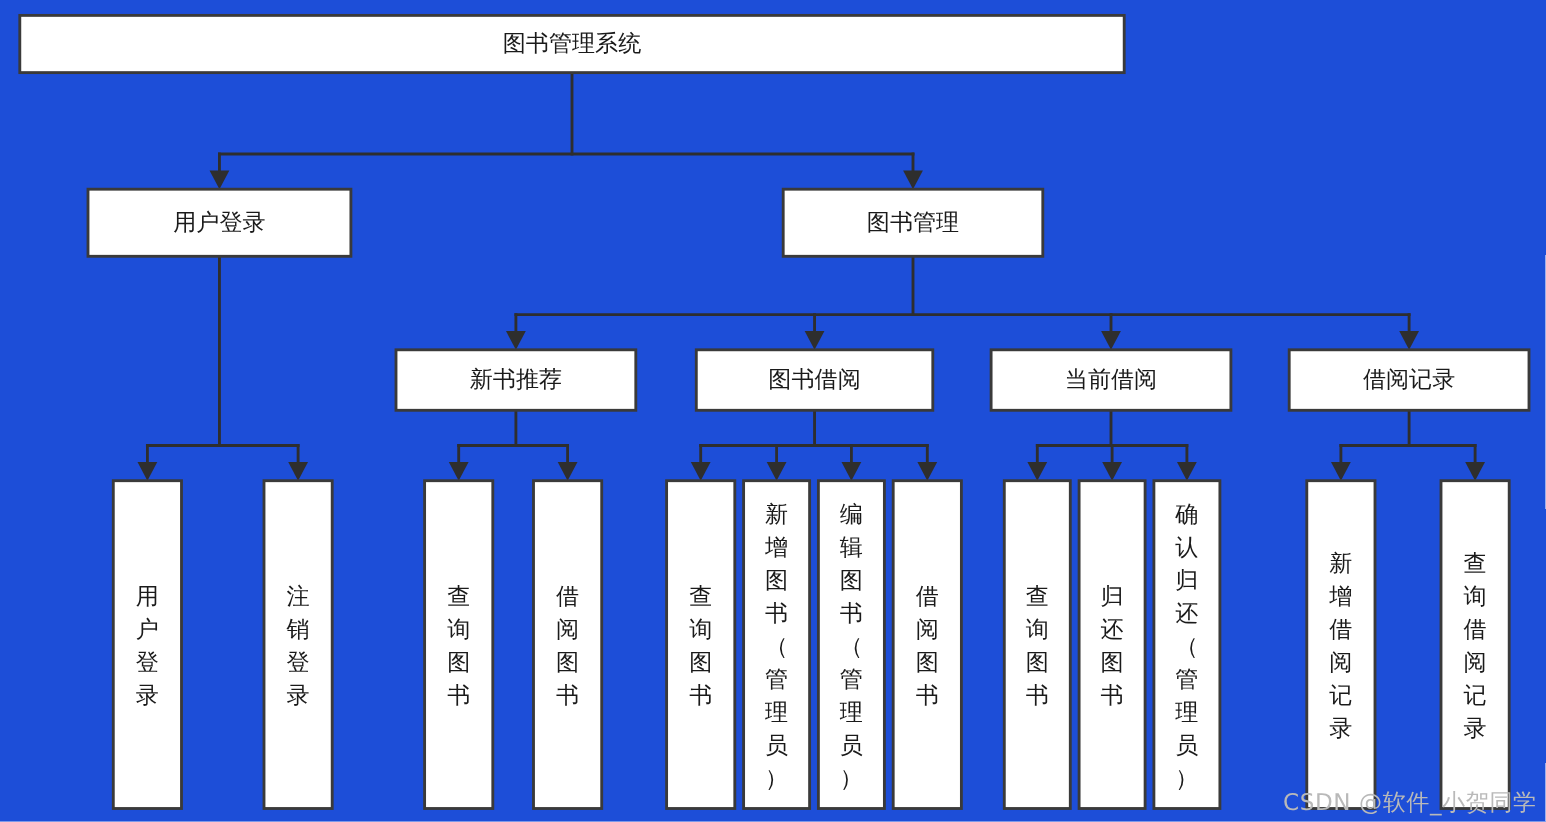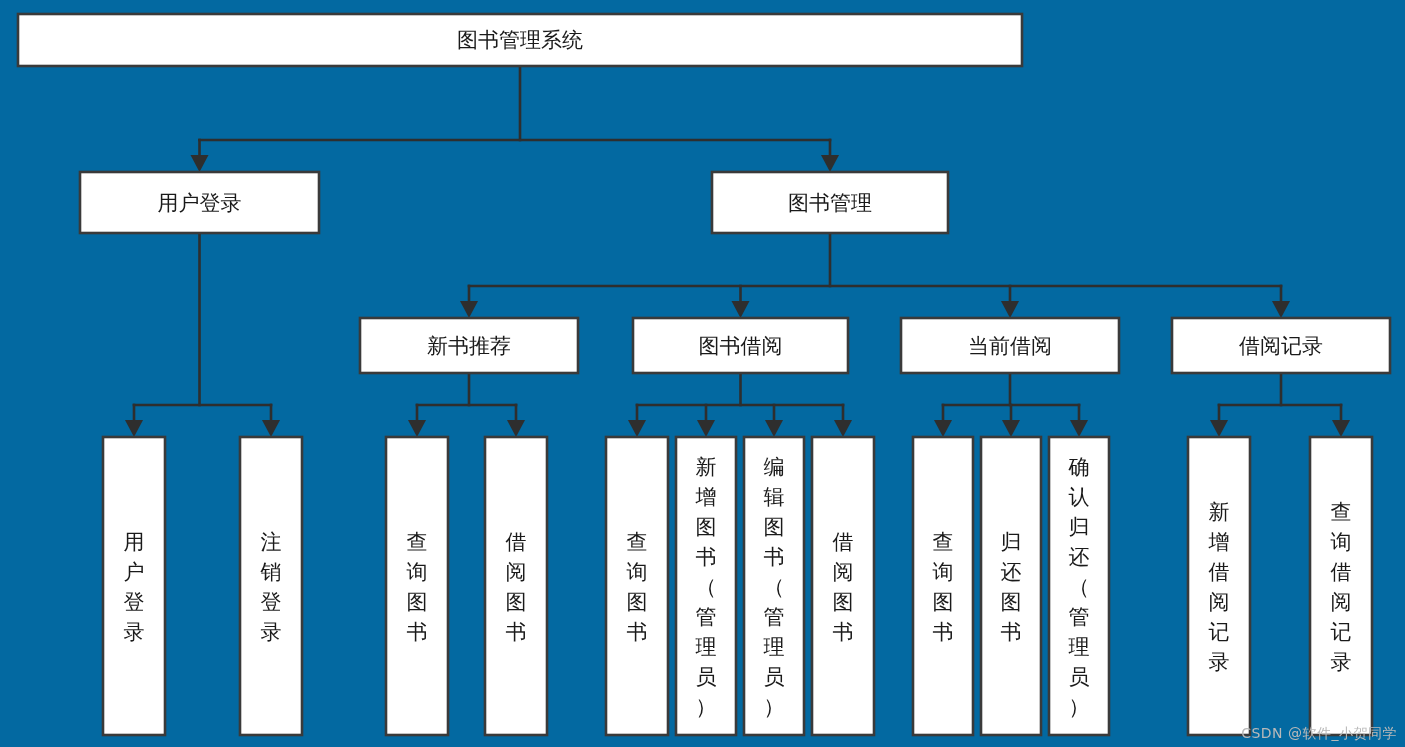--- a/index.html
+++ b/index.html
@@ -5,21 +5,21 @@
 <style>
   html, body {
     margin: 0;
     padding: 0;
     background: #ffffff;
   }
   #canvas {
     position: relative;
     width: 1405px;
     height: 747px;
-    background: #0369a1;
+    background: #1d4ed8;
     font-family: "DejaVu Sans", "Liberation Sans", sans-serif;
     overflow: hidden;
   }
   svg#tree {
     position: absolute;
     left: 0;
     top: 0;
     width: 1405px;
     height: 747px;
   }
@@ -49,21 +49,21 @@
     font-family: "DejaVu Sans", "Liberation Sans", sans-serif;
     font-size: 21px;
     fill: #1a1a1a;
     text-anchor: middle;
   }
   .watermark {
     position: absolute;
     right: 8px;
     bottom: 4px;
     font-family: "DejaVu Sans", "Liberation Sans", sans-serif;
-    font-size: 14px;
+    font-size: 21px;
     color: #b9b9b9;
     letter-spacing: 0.5px;
     white-space: nowrap;
     user-select: none;
   }
 </style>
 </head>
 <body>
 
 <div id="canvas">

